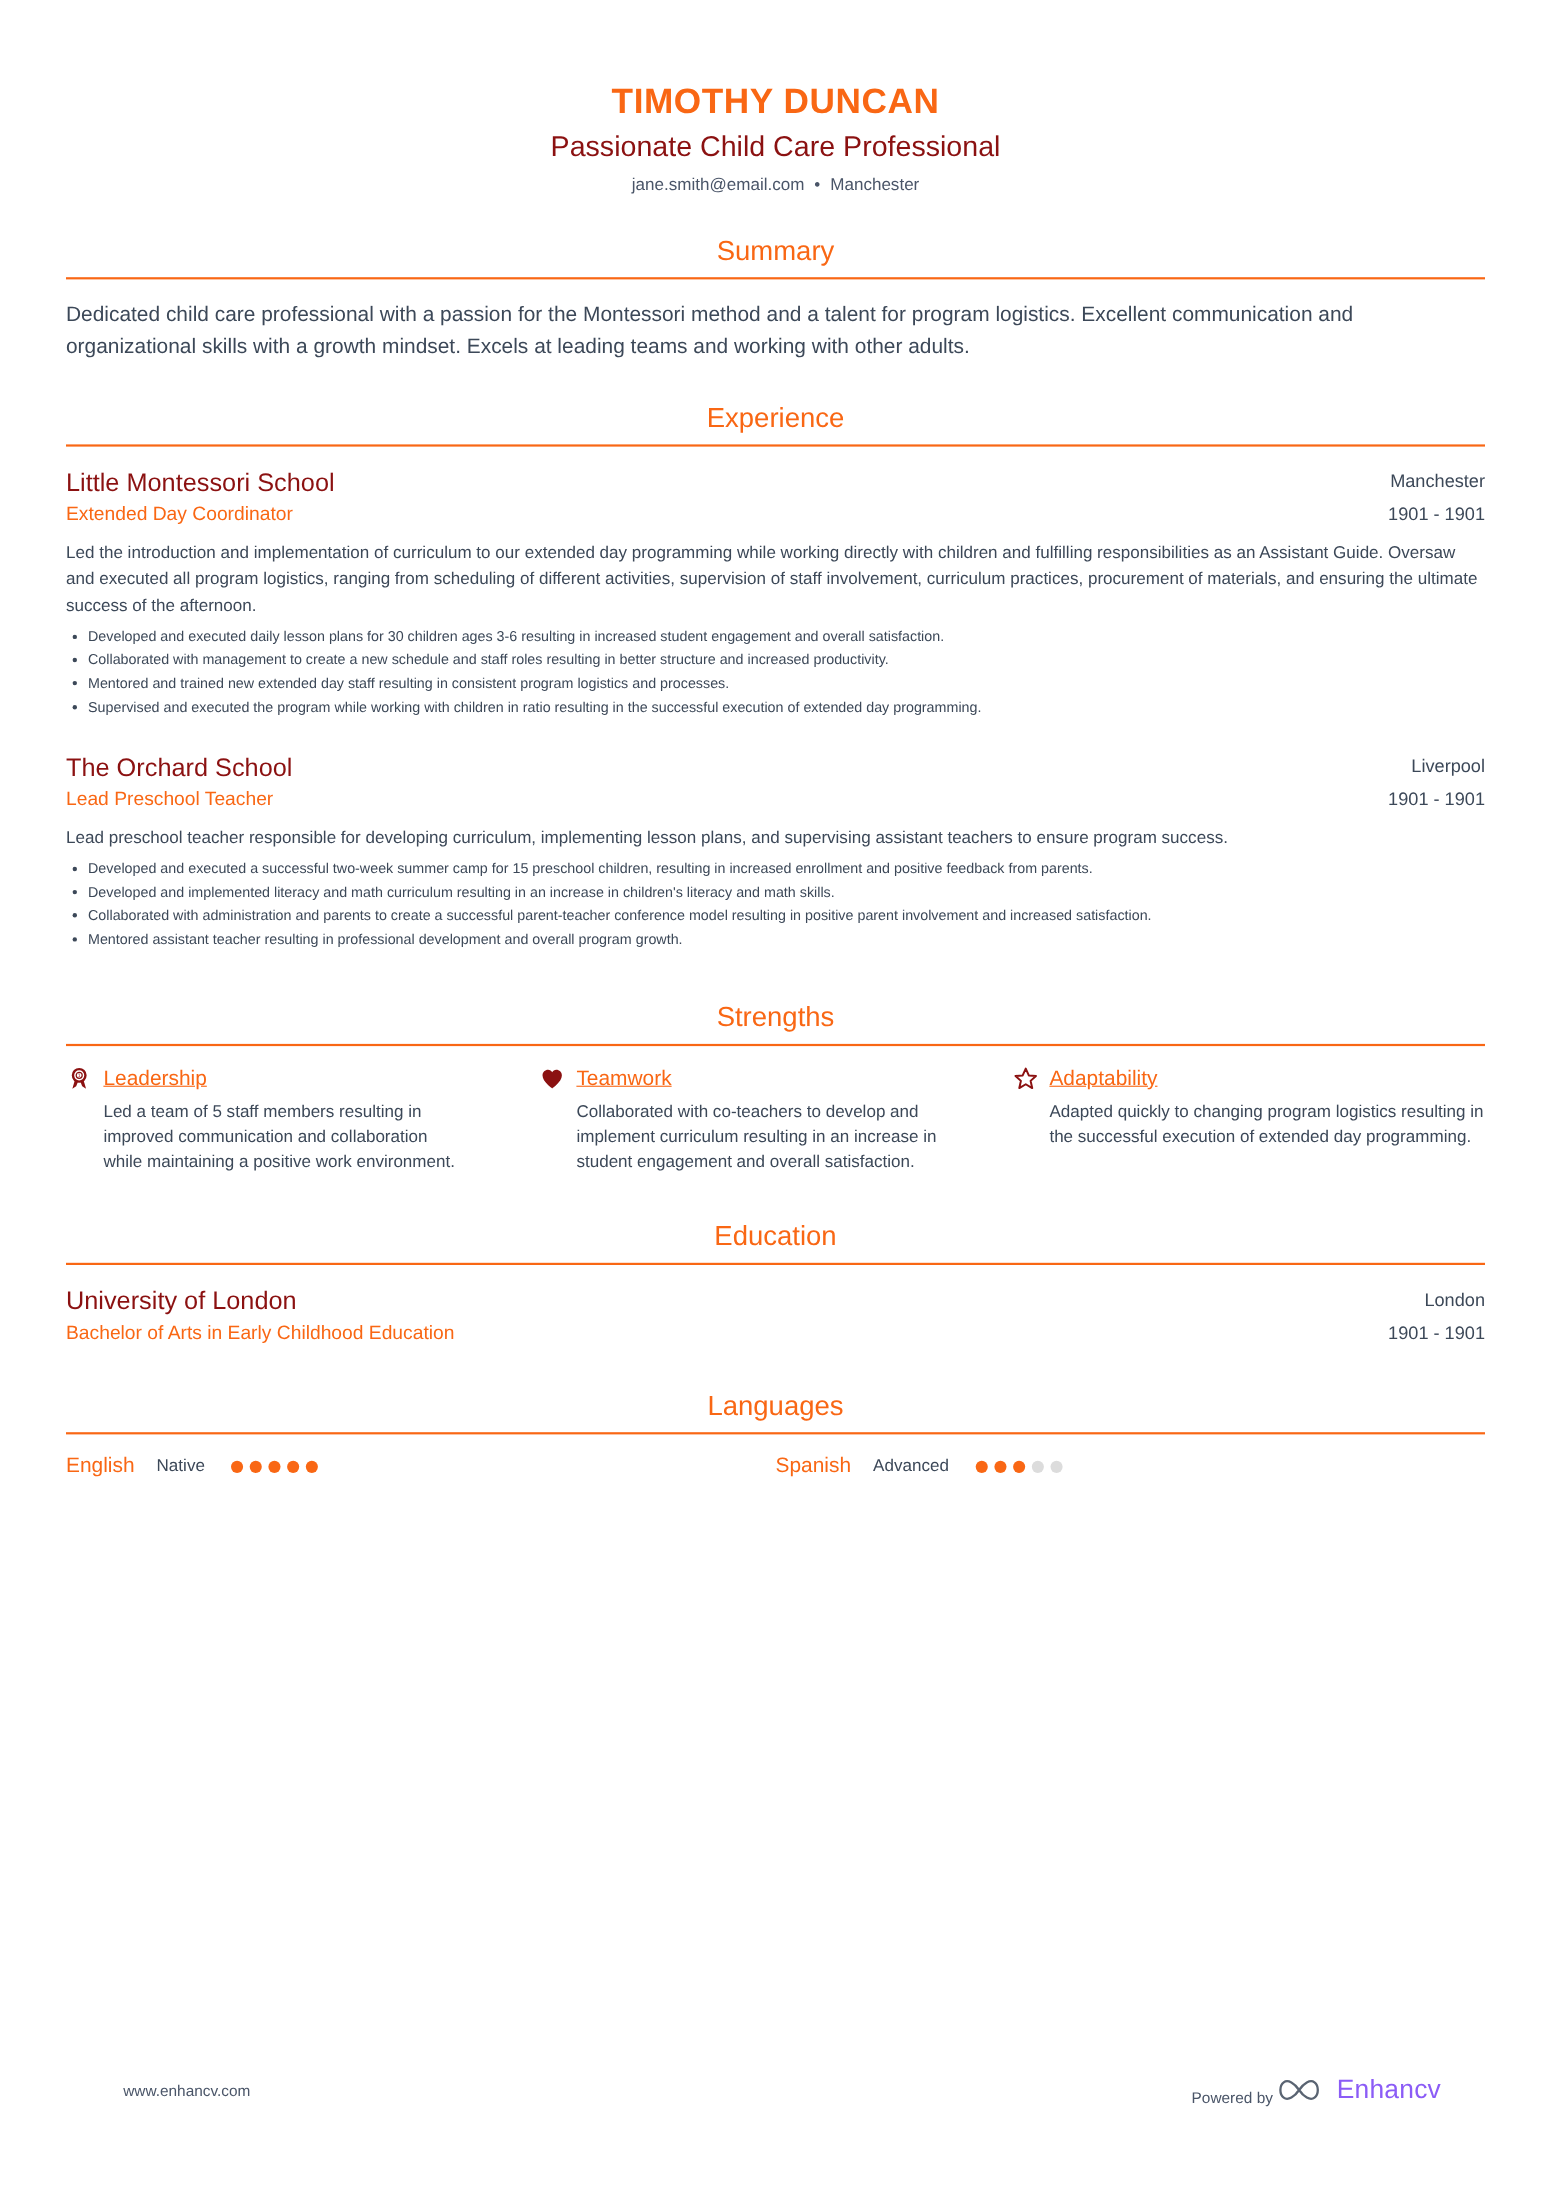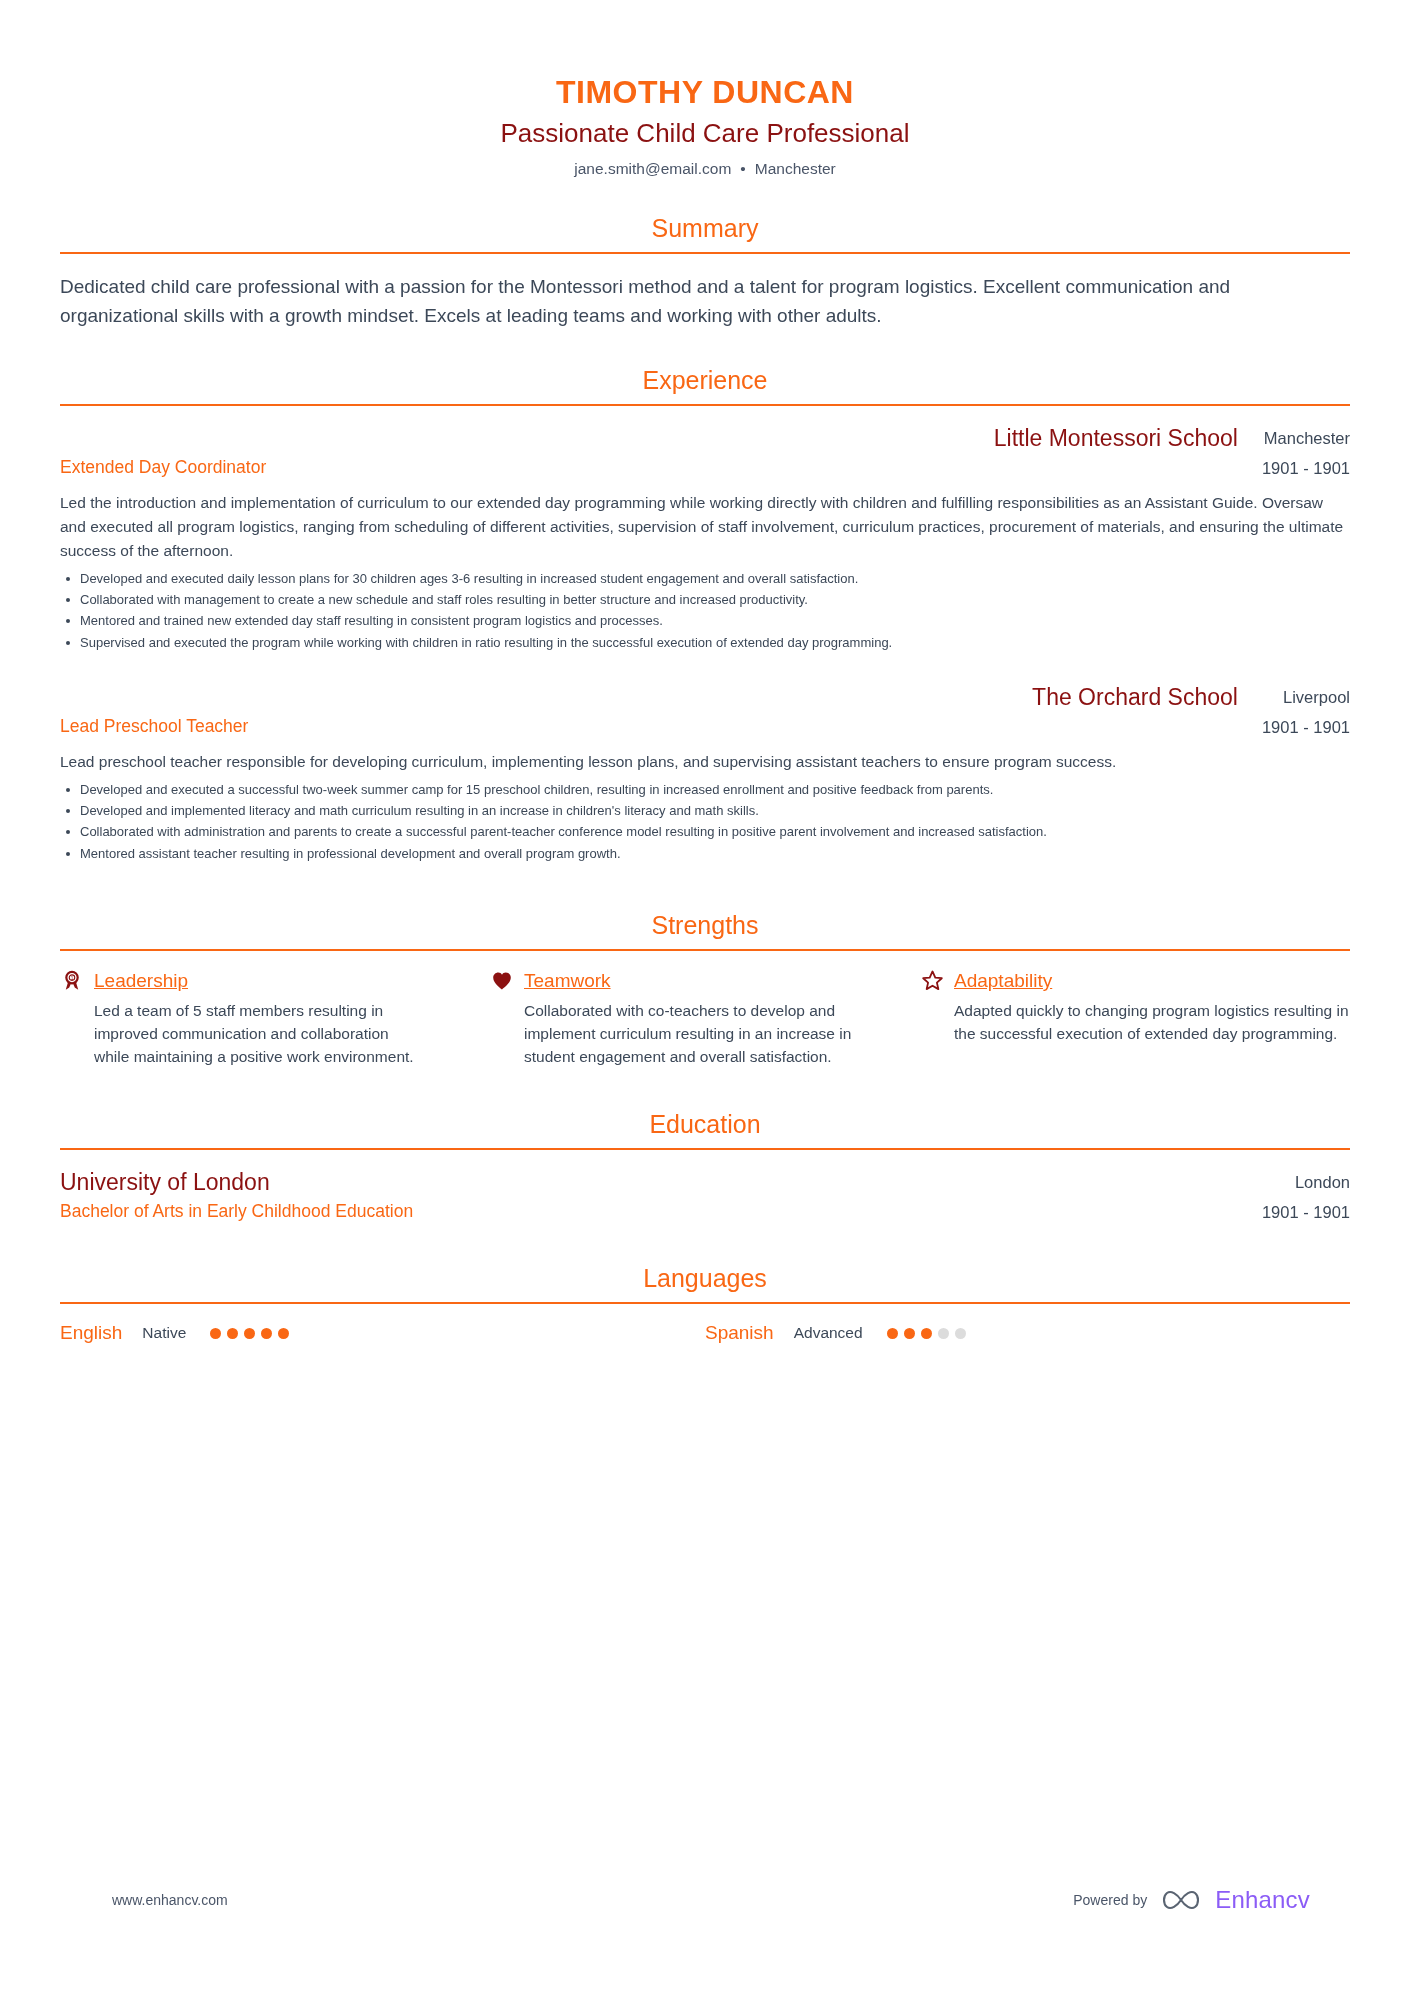--- a/index.html
+++ b/index.html
@@ -96,21 +96,20 @@
     text-align: right;
     padding-left: 24px;
     padding-top: 3px;
   }
   .entry-org {
     font-size: 23px;
     font-weight: normal;
     color: #8B1111;
     margin: 0;
     line-height: 1.28;
-    text-align: right;
   }
   .entry-role {
     font-size: 17.5px;
     color: #F96714;
     margin: 3px 0 0 0;
     line-height: 1.3;
   }
   .entry-location {
     font-size: 16.5px;
     color: #3c4858;
@@ -256,22 +255,22 @@
     justify-content: space-between;
     align-items: center;
     margin-top: 32px;
   }
   .footer-url {
     font-size: 14px;
     color: #4a5568;
   }
   .footer-right {
     display: flex;
-    align-items: center;
-    gap: 14px;
+    align-items: flex-end;
+    gap: 4px;
   }
   .powered-by {
     font-size: 14px;
     color: #4a5568;
   }
   .brand {
     display: flex;
     align-items: center;
     gap: 8px;
   }

